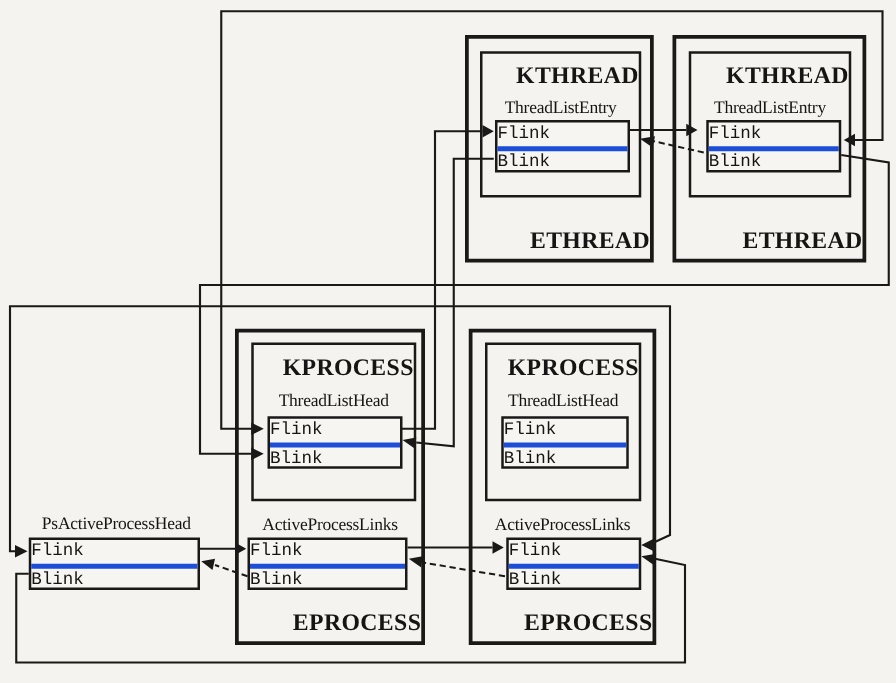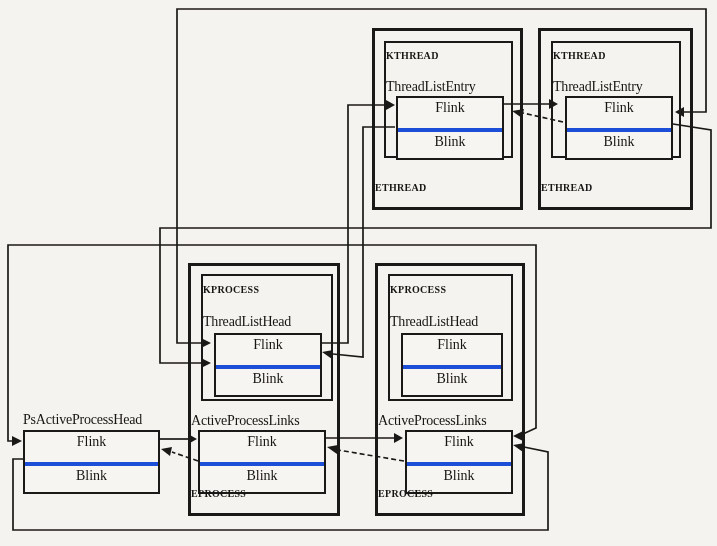--- a/index.html
+++ b/index.html
@@ -6,24 +6,24 @@
   body{
     width:717px;height:546px;position:relative;overflow:hidden;
     background:#f5f3ef;
     font-family:"Liberation Serif","DejaVu Serif",serif;
     color:#171513;
   }
   .abs{position:absolute;box-sizing:border-box;}
   .outer-box{border:3px solid #1b1917;background:transparent;}
   .inner-box{border:2px solid #1b1917;background:transparent;}
   .rows{border:2px solid #1b1917;background:#f7f5f1;}
-  .row{height:30px;line-height:19px;text-align:center;font-size:14px;box-sizing:border-box;}
+  .row{height:19px;line-height:19px;text-align:left;font-size:14px;box-sizing:border-box;font-family:Liberation Mono, monospace;}
   .row + .row{border-top:4px solid #1d4ed8;}
-  .title{font-weight:bold;font-size:10px;text-align:left;letter-spacing:.3px;white-space:nowrap;}
-  .lbl{font-size:14px;letter-spacing:-0.2px;white-space:nowrap;}
+  .title{font-weight:bold;font-size:19px;text-align:right;letter-spacing:.3px;white-space:nowrap;}
+  .lbl{font-size:14px;text-align:center;letter-spacing:-0.2px;white-space:nowrap;}
   svg.wires{position:absolute;left:0;top:0;z-index:6;pointer-events:none;}
   .boxes{z-index:2;}
 </style>
 </head>
 <body>
 
 <div class="abs outer-box boxes" style="left:372px;top:28px;width:151px;height:182px;">
   <div class="abs inner-box" style="left:9px;top:10px;width:129px;height:117px;">
     <div class="abs title" style="left:0;top:7px;width:100%;">KTHREAD</div>
     <div class="abs lbl" style="left:0;top:36px;width:100%;">ThreadListEntry</div>

